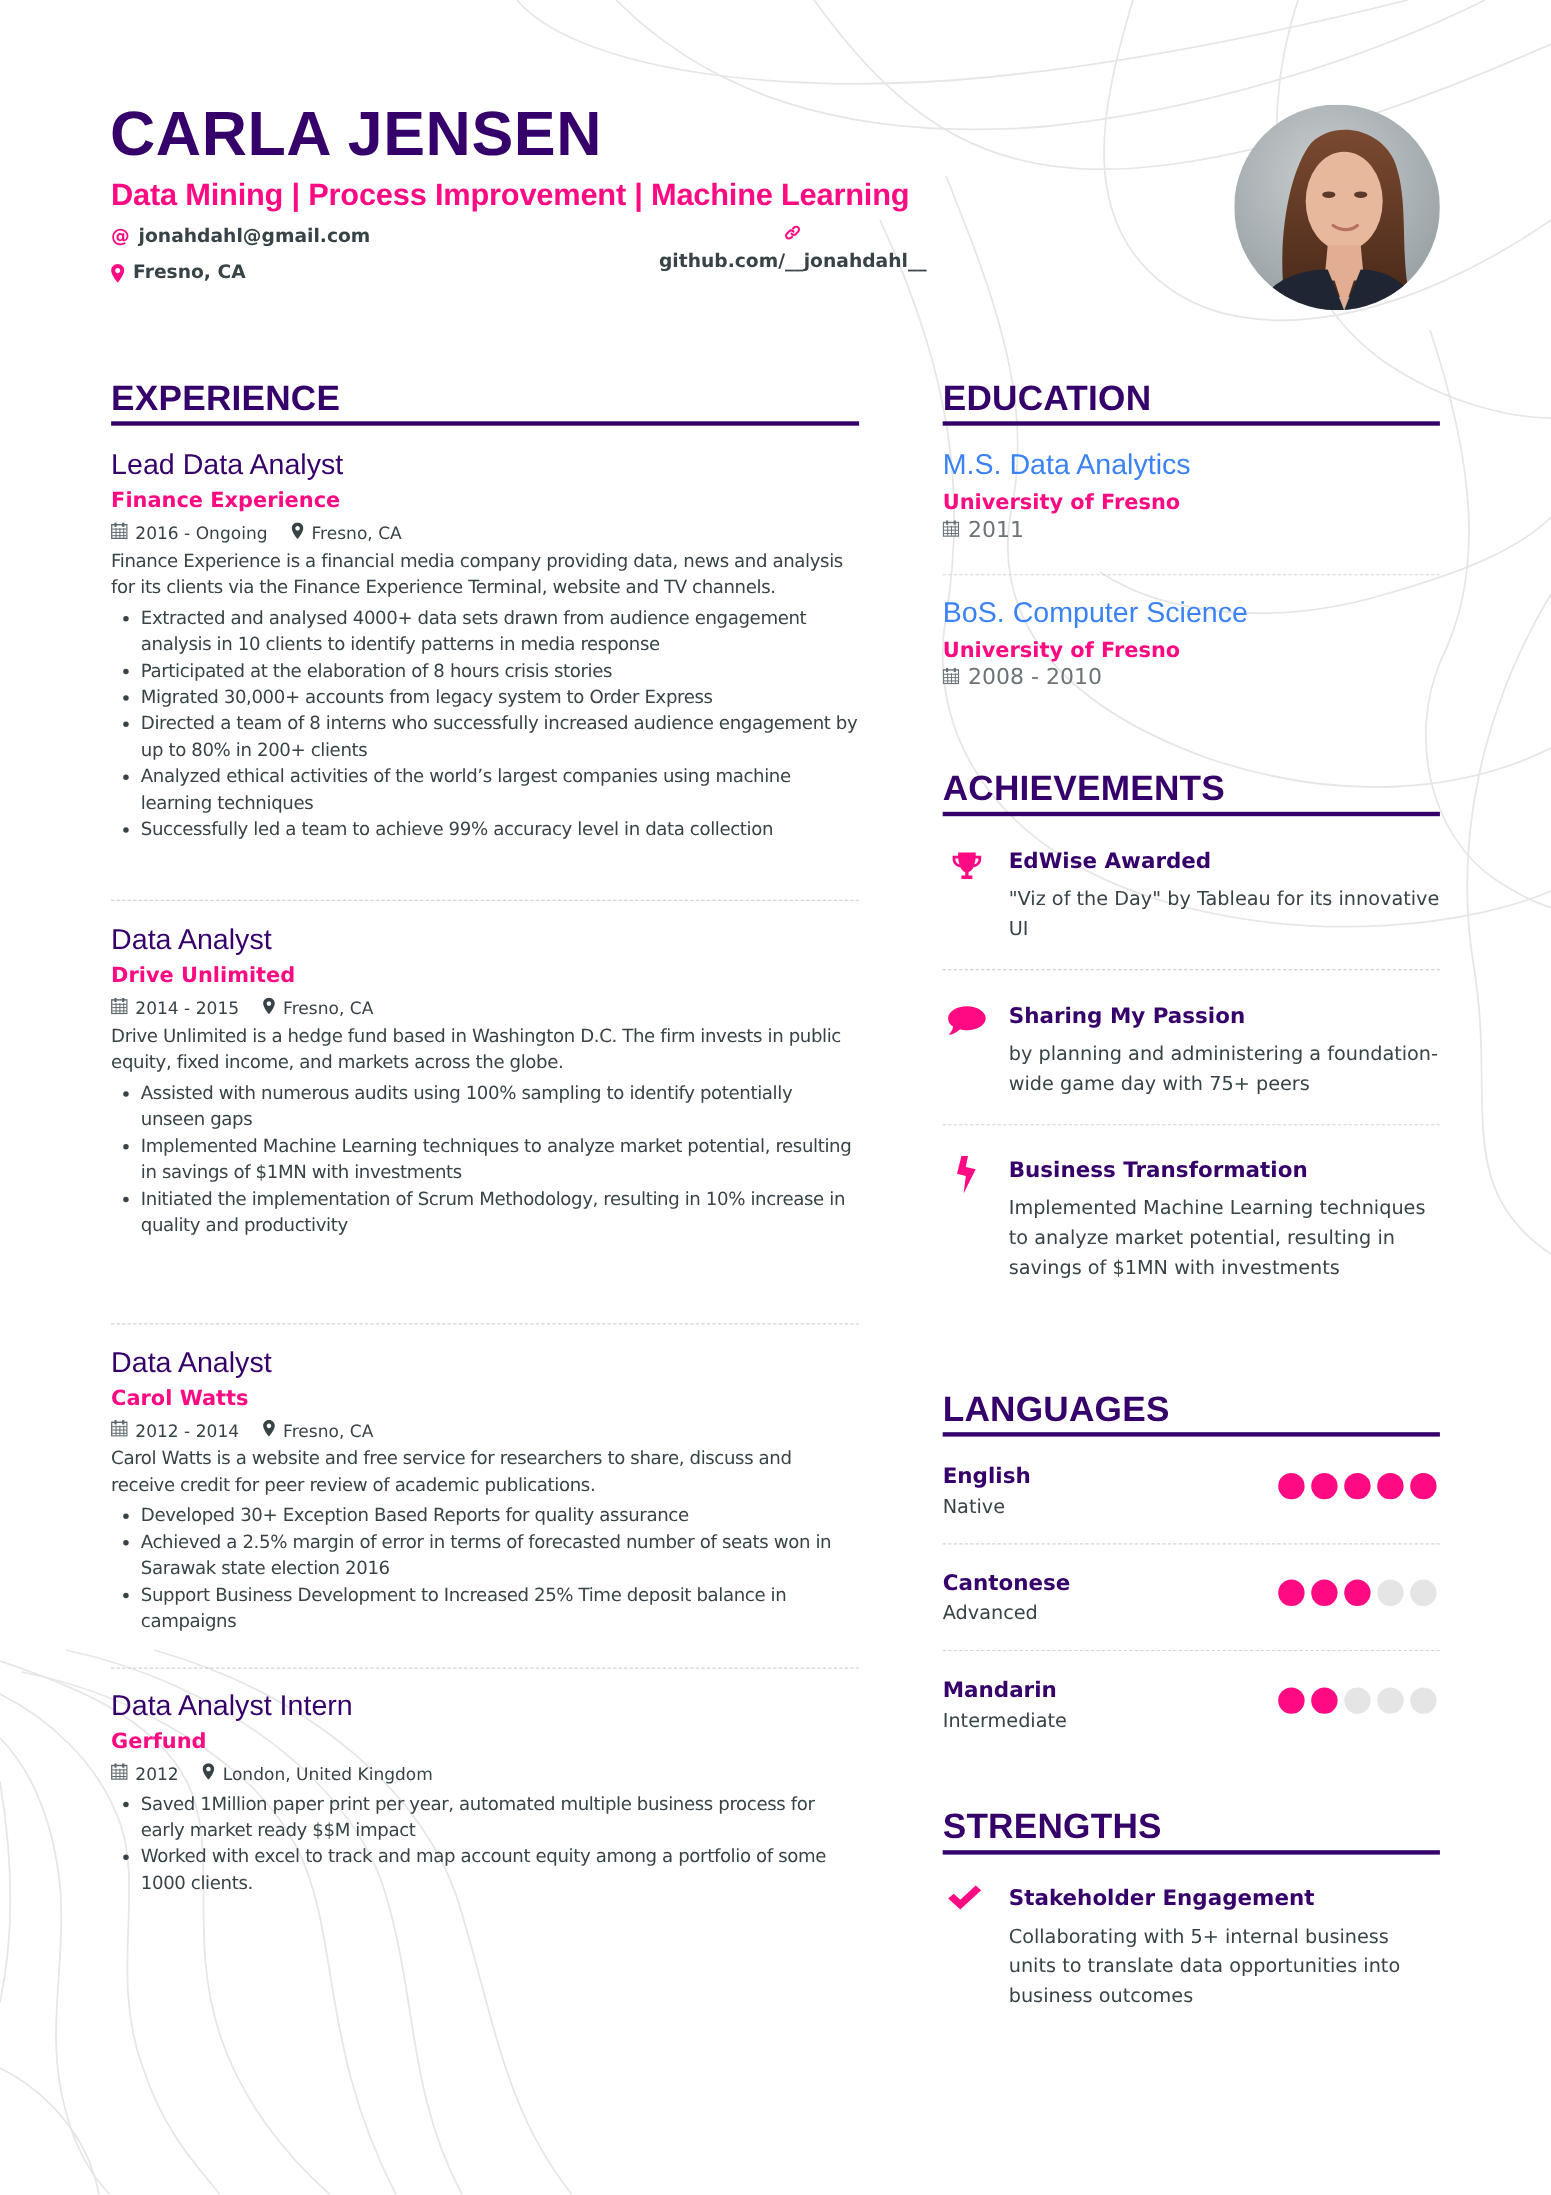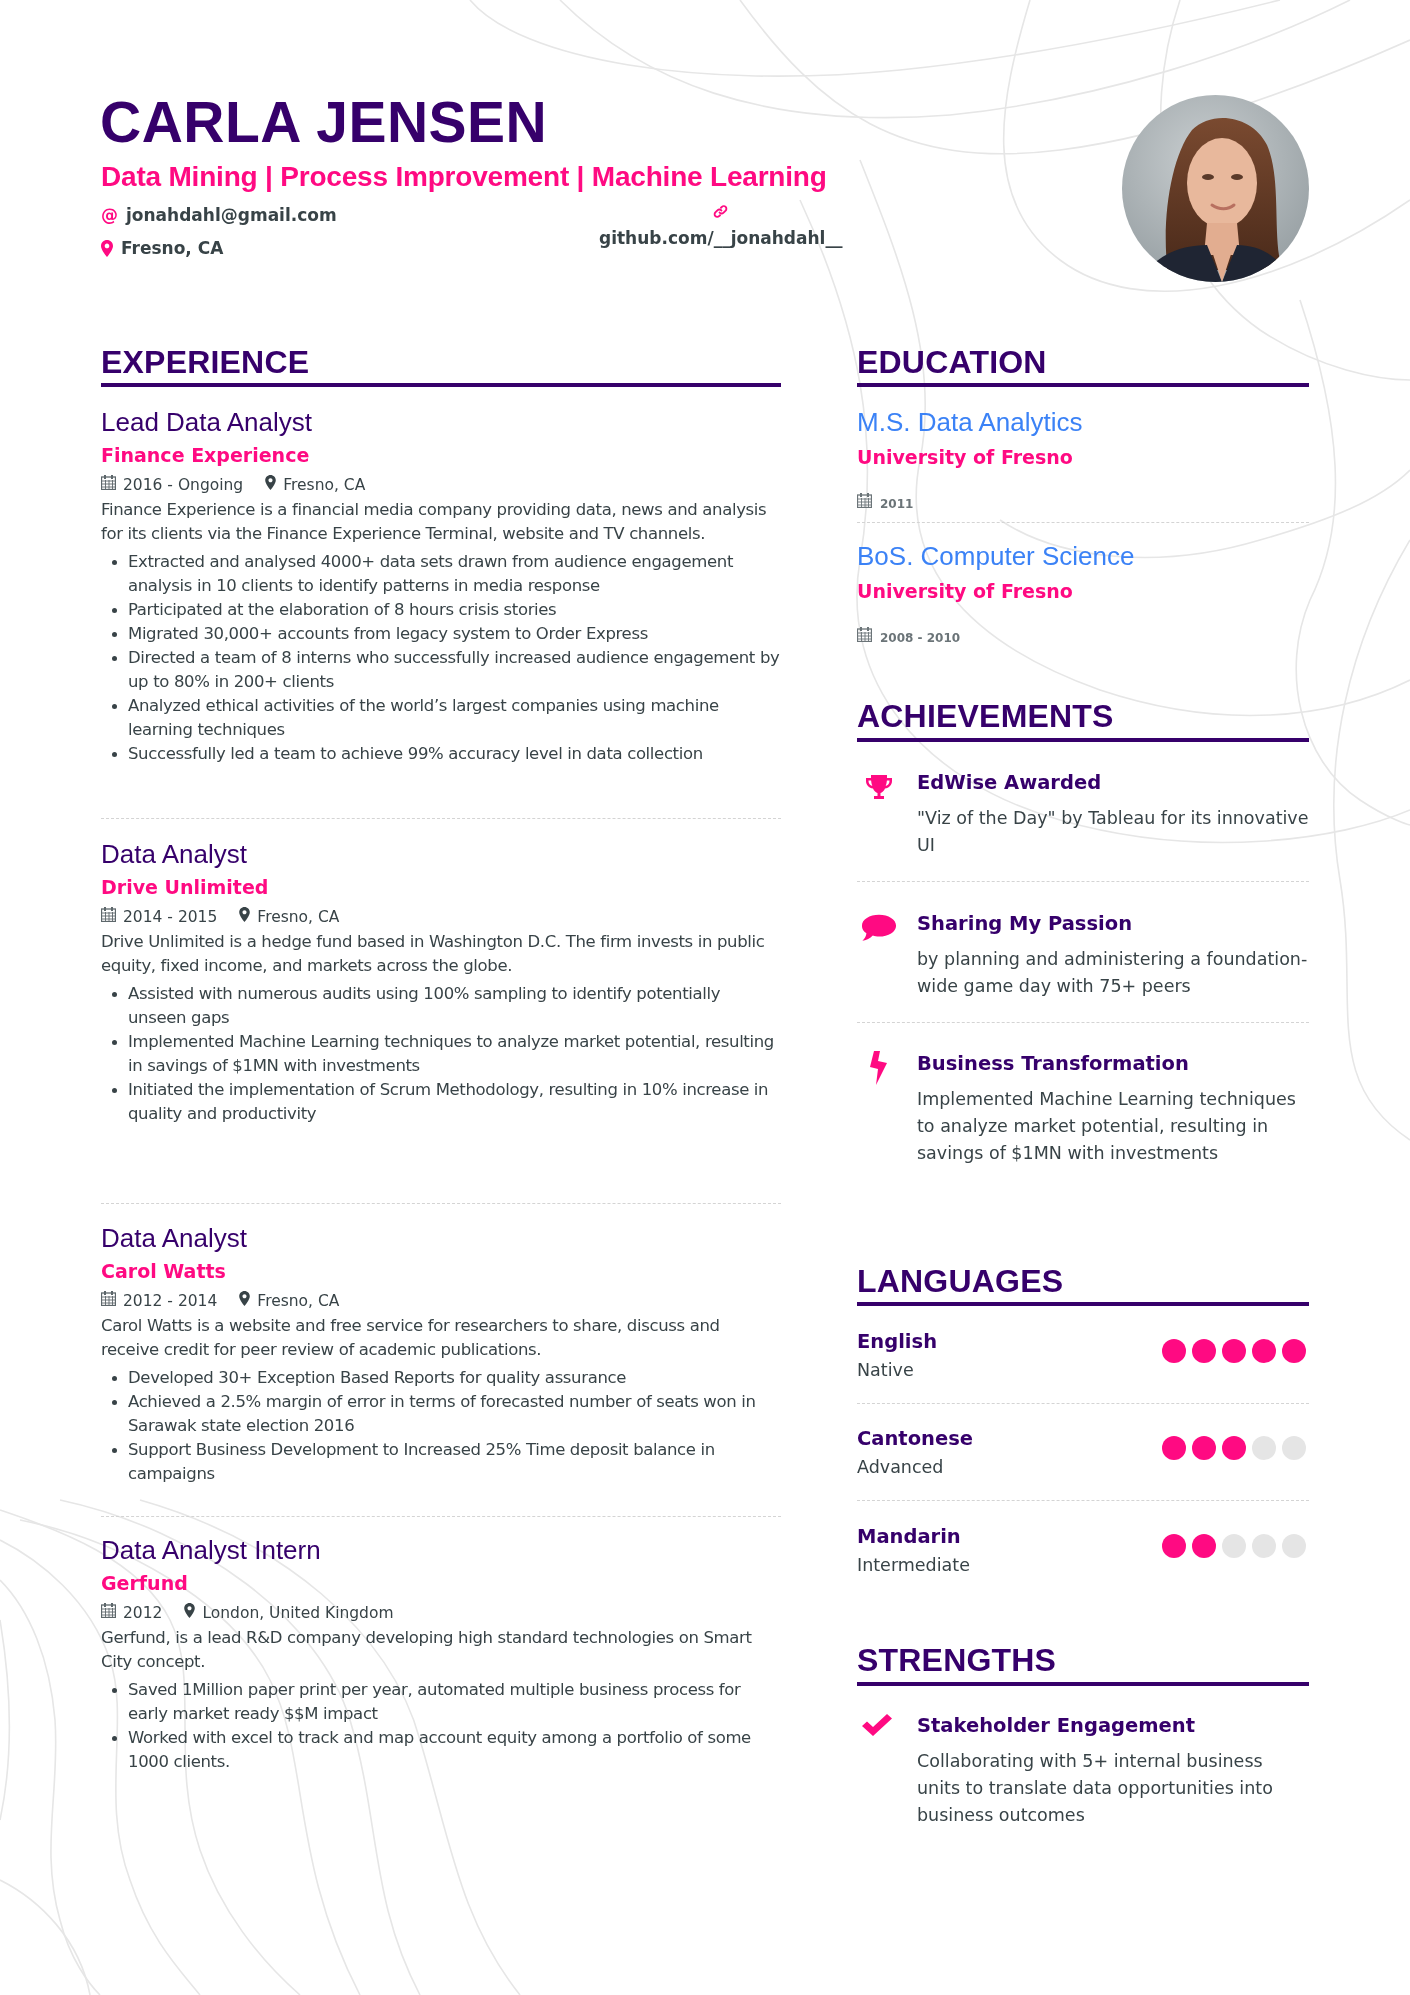--- a/index.html
+++ b/index.html
@@ -24,21 +24,21 @@
   .meta { display: flex; align-items: center; font-size: 15.5px; color: #384347; line-height: 22px; margin-top: 6px; }
   .meta .item { display: inline-flex; align-items: flex-start; gap: 7px; margin-right: 22px; }
   .desc { font-size: 16.5px; line-height: 24px; color: #384347; margin-top: 2px; letter-spacing: -0.35px; }
   ul.bullets { list-style: none; margin-top: 4px; }
   ul.bullets li { position: relative; padding-left: 27px; font-size: 16.5px; line-height: 24px; color: #384347; letter-spacing: -0.35px; }
   ul.bullets li::before { content: ""; position: absolute; left: 11px; top: 10px; width: 5px; height: 5px; border-radius: 50%; background: #384347; }
 
   .edu { position: absolute; left: 857px; width: 452px; }
   .edu-title { font-family: "Liberation Sans", sans-serif; font-size: 26px; color: #3b82f6; line-height: 32px; }
   .edu-school { font-weight: 700; font-size: 19px; color: #ff0a82; line-height: 26px; margin-top: 6px; }
-  .edu-date { display: flex; align-items: center; gap: 8px; font-size: 12px; color: #6b7478; margin-top: 23px; line-height: 22px; font-weight: bold; }
+  .edu-date { display: flex; align-items: center; gap: 8px; font-size: 20px; color: #6b7478; margin-top: 0; line-height: 22px; }
 
   .ach { position: absolute; left: 857px; width: 452px; }
   .ach-icon { position: absolute; left: 4px; top: 0; width: 36px; height: 36px; display: flex; align-items: center; justify-content: center; }
   .ach-title { margin-left: 60px; font-weight: 700; font-size: 19.5px; color: #36006b; line-height: 28px; }
   .ach-desc { margin-left: 60px; font-size: 17.5px; color: #384347; line-height: 27px; margin-top: 8px; }
 
   .lang { position: absolute; left: 857px; width: 452px; height: 60px; }
   .lang-name { font-weight: 700; font-size: 19.5px; color: #36006b; line-height: 26px; }
   .lang-level { font-size: 17.5px; color: #384347; line-height: 26px; margin-top: 2px; }
   .dots { position: absolute; right: 3px; top: 10px; display: flex; gap: 6px; }
@@ -229,21 +229,20 @@
             </svg></span>
           <span>2012</span>
         </span>
       <span class="item">
           <span><svg width="11" height="15" viewBox="0 0 12 17">
               <path d="M6 0 C2.7 0 0 2.6 0 5.9 C0 10 6 17 6 17 C6 17 12 10 12 5.9 C12 2.6 9.3 0 6 0 Z M6 8.3 C4.7 8.3 3.7 7.2 3.7 5.9 C3.7 4.6 4.7 3.6 6 3.6 C7.3 3.6 8.3 4.6 8.3 5.9 C8.3 7.2 7.3 8.3 6 8.3 Z" fill="#384347"></path>
             </svg></span>
           <span>London, United Kingdom</span>
         </span>
     </div>
-    <div class="desc">Gerfund, is a lead R&amp;D company developing high standard technologies on Smart City concept.</div>
     <ul class="bullets">
       <li>Saved 1Million paper print per year, automated multiple business process for early market ready $$M impact</li>
       <li>Worked with excel to track and map account equity among a portfolio of some 1000 clients.</li>
     </ul>
   </div>
 
   <div class="section-title" style="left:857px; top:344px;">EDUCATION</div>
   <div class="rule" style="left:857px; top:383px; width:452px;"></div>
 
   <div class="edu" style="top:406px;">

